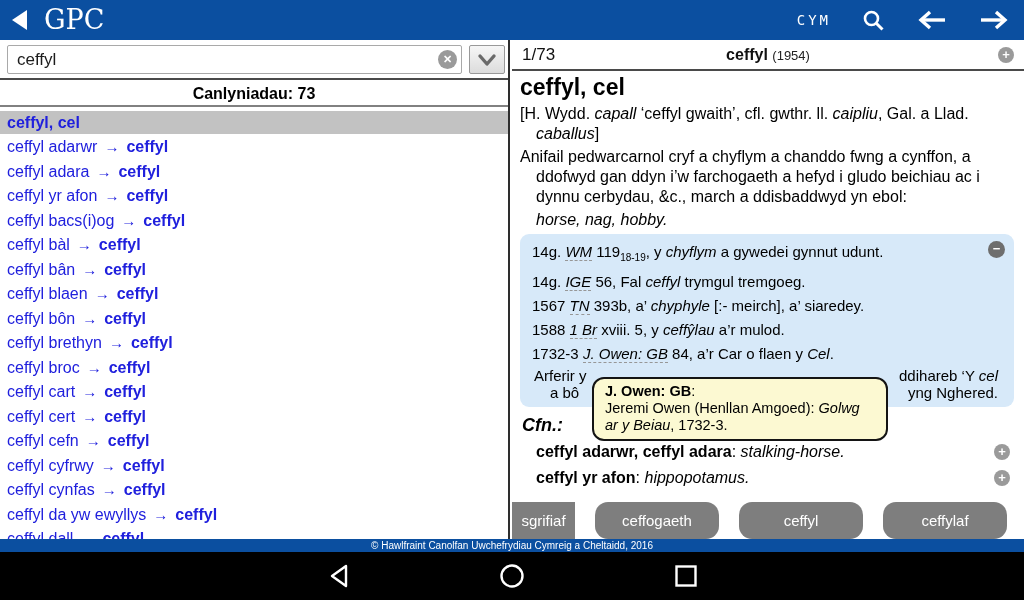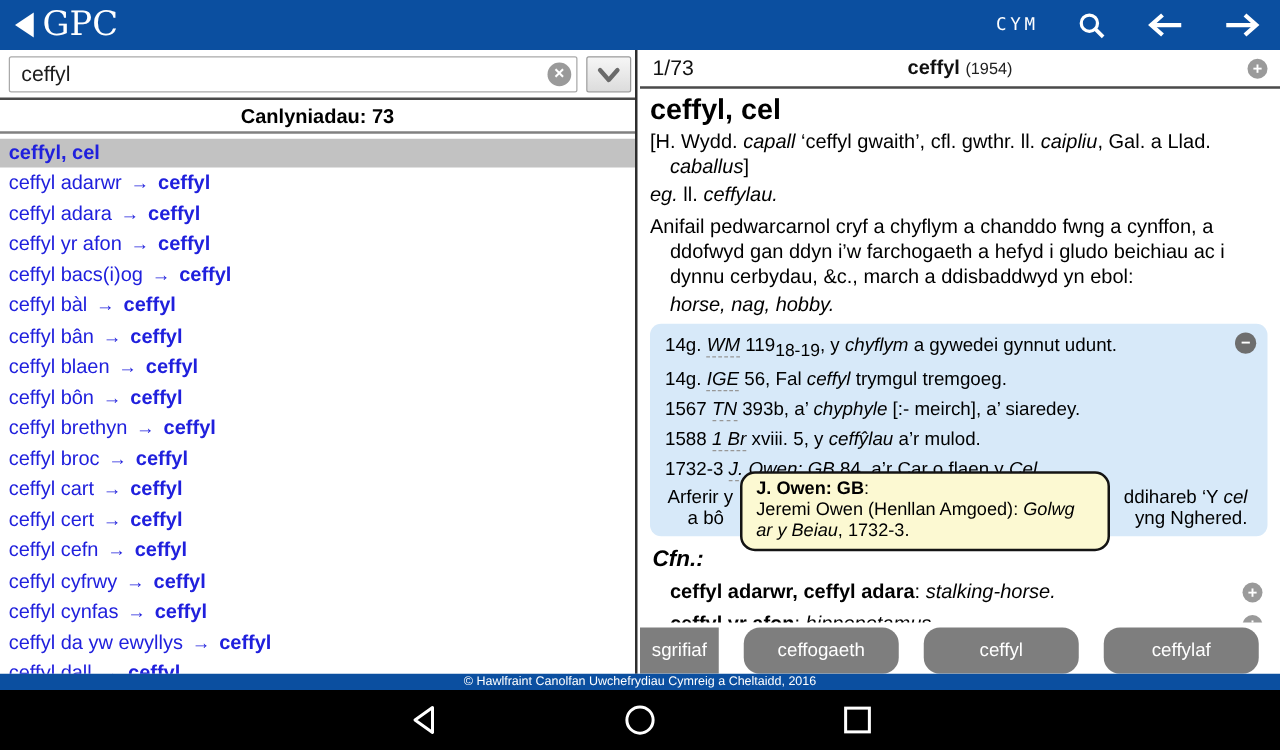--- a/index.html
+++ b/index.html
@@ -3,21 +3,21 @@
 <meta charset="utf-8">
 <style>
   * { margin:0; padding:0; box-sizing:border-box; }
   body { background:#000; }
   .screen { position:relative; width:1024px; height:600px; overflow:hidden;
             background:#fff; font-family:"Liberation Sans", sans-serif; }
 
   
   .appbar { position:absolute; left:0; top:0; width:100%; height:40px;
             background:#0b4fa0; display:flex; align-items:center; }
-  .logo { display:flex; align-items:center; gap:7px; padding-left:12px; cursor:pointer; }
+  .logo { display:flex; align-items:center; gap:17px; padding-left:12px; cursor:pointer; }
   .logo-tri { width:0; height:0; border-top:10px solid transparent;
               border-bottom:10px solid transparent; border-right:15px solid #fff; }
   .logo-txt { font-family:"DejaVu Serif", serif; font-size:27px; color:#fff; line-height:40px; }
   .appbar-right { margin-left:auto; display:flex; align-items:center; gap:30px; padding-right:14px; }
   .lang { color:#fff; font-family:"DejaVu Sans Mono", monospace; font-size:14px; letter-spacing:3px; }
   .icon-btn { display:flex; align-items:center; }
   .icon-btn svg { display:block; }
 
   
   .left-panel { position:absolute; left:0; top:40px; width:510px; height:499px;
@@ -76,21 +76,21 @@
   .tt-line { display:block; }
 
   .cfn { font-size:18px; font-weight:bold; font-style:italic; margin:8px 0 6px 2px; }
   .xref { display:flex; align-items:center; padding-left:16px; line-height:20px; margin-bottom:6px;gap:13px; }
   .xref .circle-btn { margin-left:auto; margin-right:4px; }
 
   
   .sg-it { font-style:italic; }
   .sg-b { font-weight:bold; }
   .sg-link { font-style:italic; border-bottom:1px dashed #979797; }
-  .sg-sub { font-size:14px; vertical-align:-4px; }
+  .sg-sub { font-size:10px; vertical-align:-4px; }
 
   
   .tab-bar { position:absolute; left:0; right:0; bottom:0; height:39px; background:#fff;
              display:flex; gap:20px; padding-top:2px; overflow:hidden; }
   .tab { background:#7e7e7e; color:#fff; font-size:15px; height:37px;
          display:flex; align-items:center; justify-content:center; cursor:pointer;
          flex:0 0 auto; overflow:hidden; }
   .tab.clip-l { width:63px; }
   .tab.mid { width:124px;border-radius:13px; }
   .tab.clip-r { flex:1 1 auto; justify-content:flex-start; padding-left:24px; }
@@ -171,21 +171,20 @@
   <div class="right-panel">
     <div class="entry-header">
       <span class="pos-ind">1/73</span>
       <span class="entry-title"><b>ceffyl</b> <span class="yr">(1954)</span></span>
       <span class="circle-btn">+</span>
     </div>
 
     <div class="entry-content">
       <div class="headword">ceffyl, cel</div>
       <p class="etym"><span>[H. Wydd. </span><span class="sg-it">capall</span><span> ‘ceffyl gwaith’, cfl. gwthr. ll. </span><span class="sg-it">caipliu</span><span>, Gal. a Llad. </span><span class="sg-it">caballus</span><span>]</span></p>
-      <p class="pos-line"><span class="sg-it">eg.</span><span> ll. </span><span class="sg-it">ceffylau.</span></p>
       <p class="defn">Anifail pedwarcarnol cryf a chyflym a chanddo fwng a cynffon, a ddofwyd gan ddyn i’w farchogaeth a hefyd i gludo beichiau ac i dynnu cerbydau, &amp;c., march a ddisbaddwyd yn ebol:</p>
       <p class="gloss">horse, nag, hobby.</p>
 
       <div class="cite-box">
         <span class="collapse-btn">−</span>
         <div class="cite-line"><span>14g. </span><span class="sg-link">WM</span><span> 119</span><span class="sg-sub">18-19</span><span>, y </span><span class="sg-it">chyflym</span><span> a gywedei gynnut udunt.</span></div>
         <div class="cite-line"><span>14g. </span><span class="sg-link">IGE</span><span> 56, Fal </span><span class="sg-it">ceffyl</span><span> trymgul tremgoeg.</span></div>
         <div class="cite-line"><span>1567 </span><span class="sg-link">TN</span><span> 393b, a’ </span><span class="sg-it">chyphyle</span><span> [:- meirch], a’ siaredey.</span></div>
         <div class="cite-line"><span>1588 </span><span class="sg-link">1 Br</span><span> xviii. 5, y </span><span class="sg-it">ceffŷlau</span><span> a’r mulod.</span></div>
         <div class="cite-line"><span>1732-3 </span><span class="sg-link">J. Owen: GB</span><span> 84, a’r Car o flaen y </span><span class="sg-it">Cel</span><span>.</span></div>

